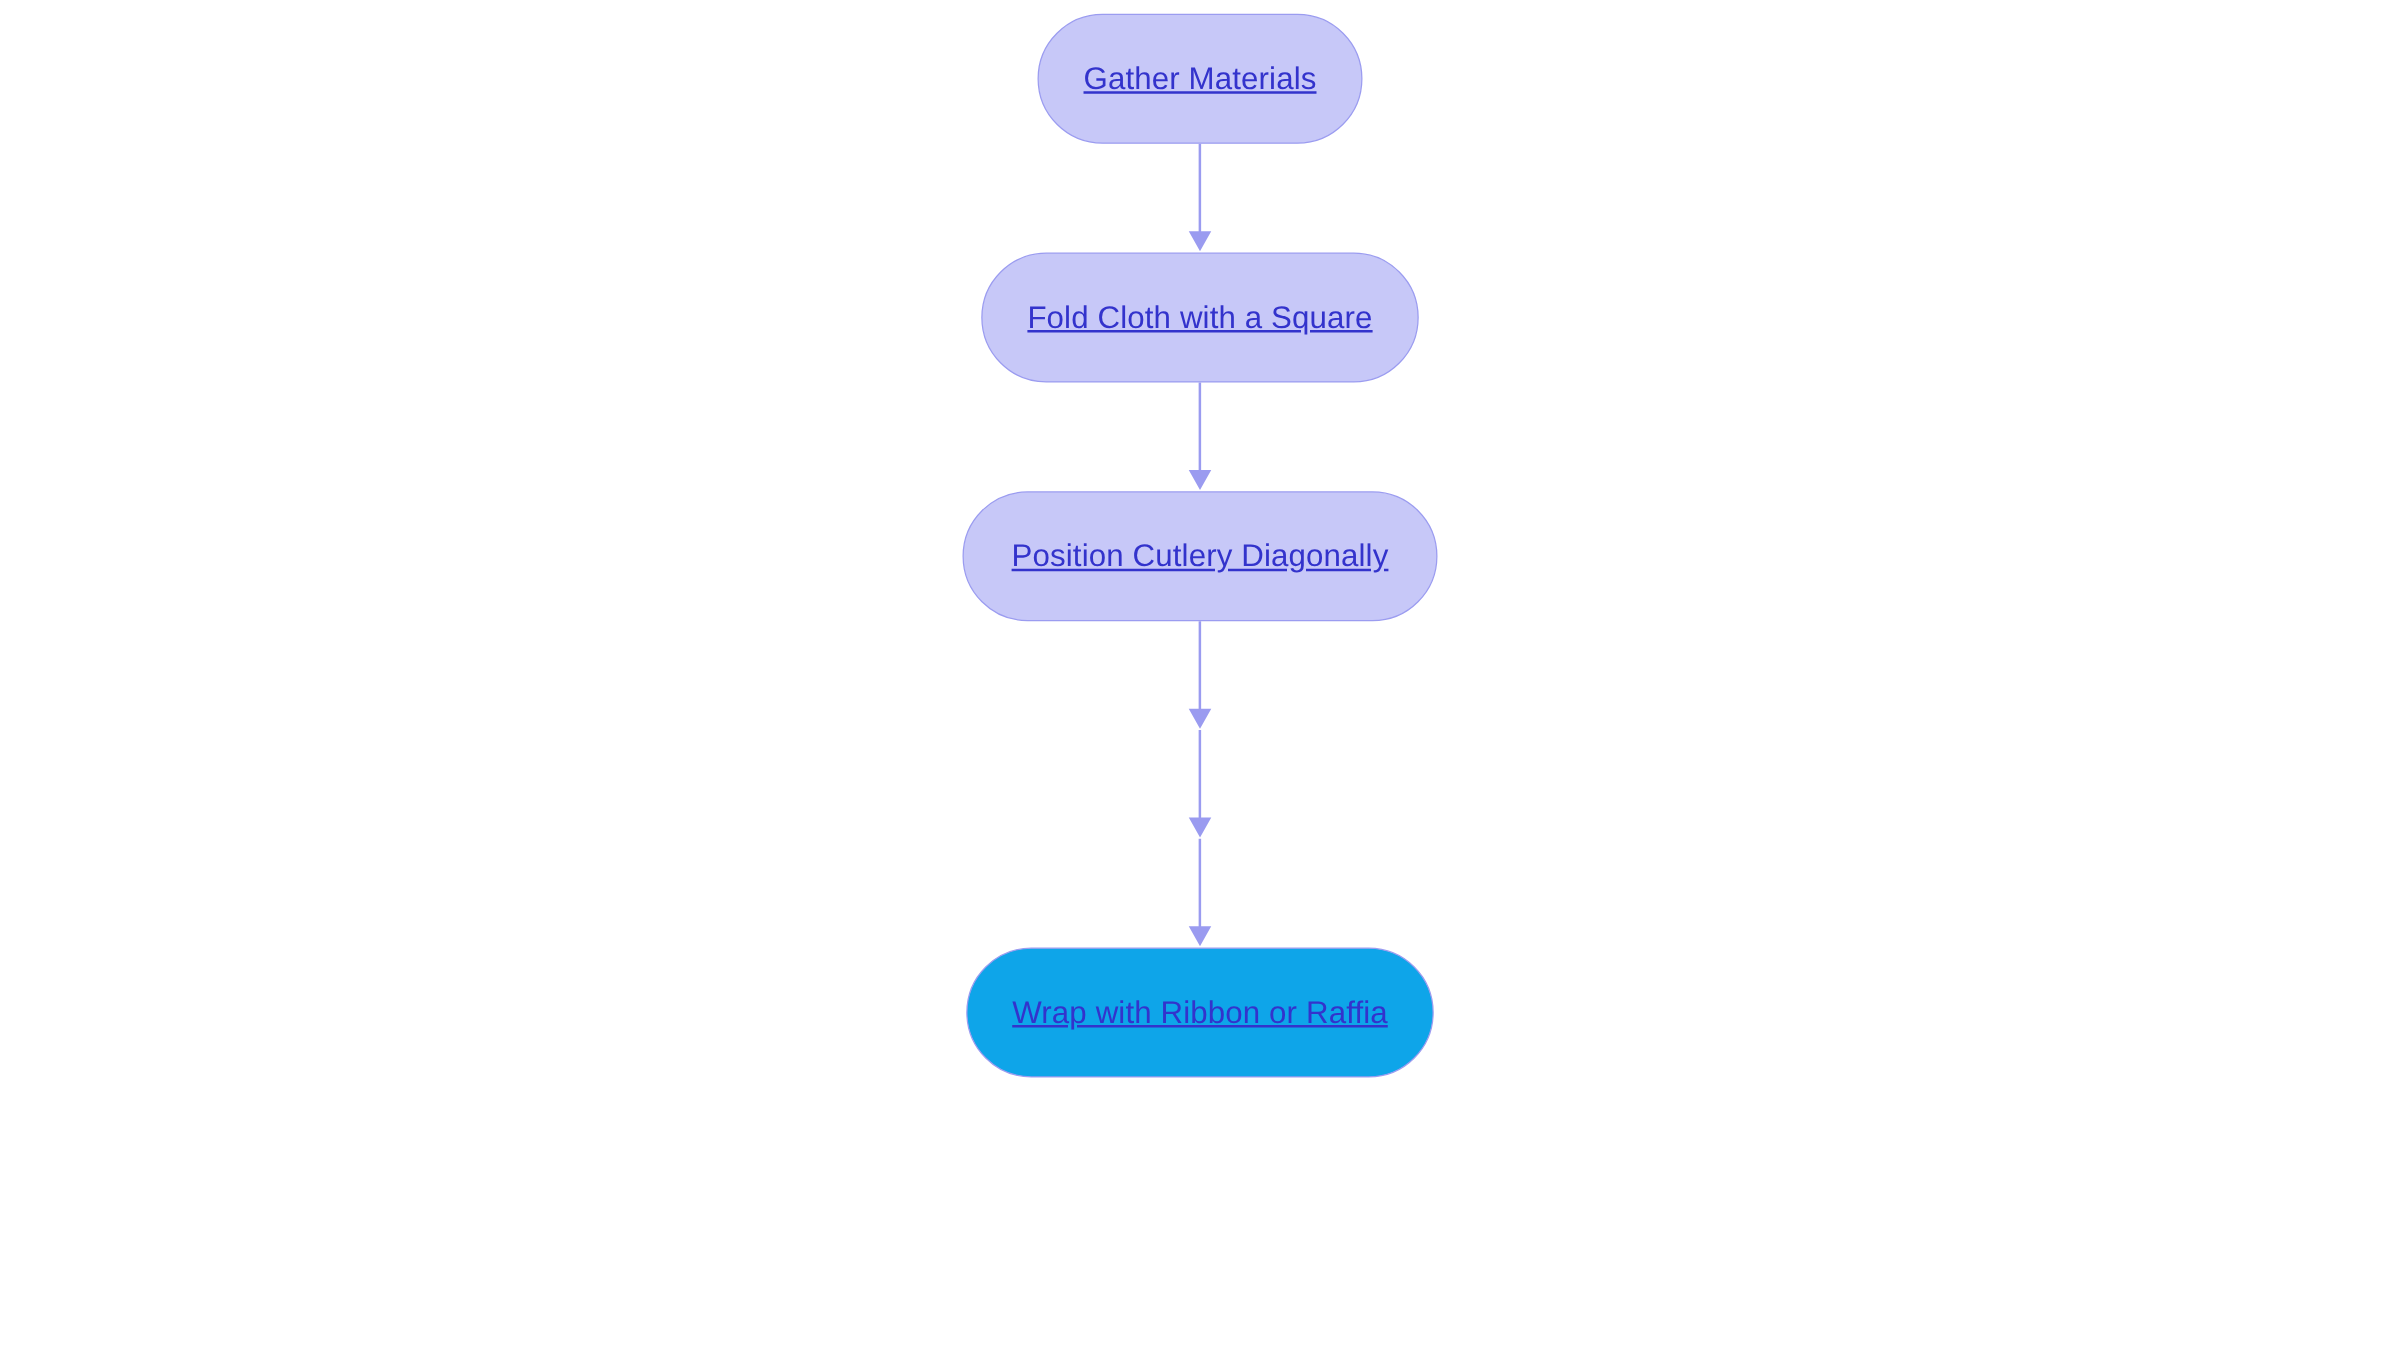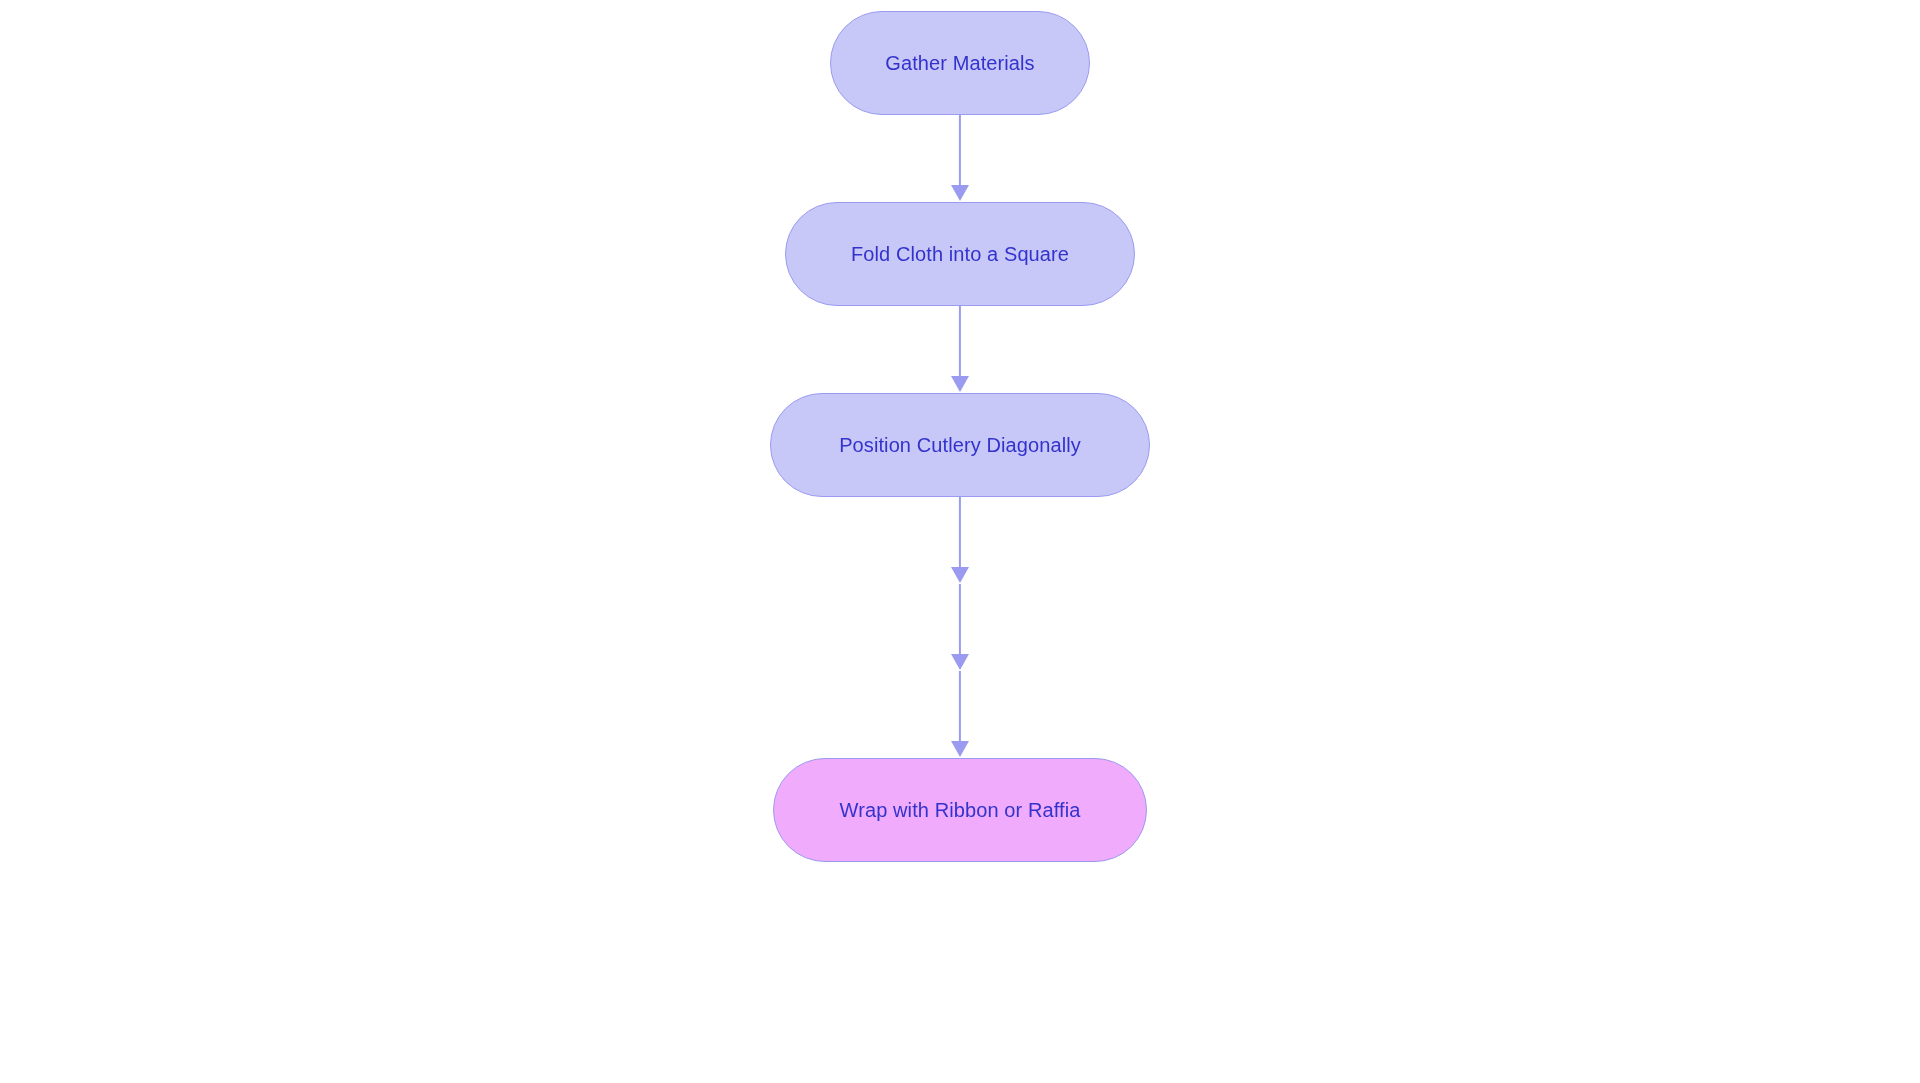--- a/index.html
+++ b/index.html
@@ -50,23 +50,24 @@
     font-size: 22.5px;
     line-height: 1;
     letter-spacing: 0.1px;
     white-space: nowrap;
     padding: 0 38px;
     flex: 0 0 auto;
   }
 
   .node-label {
     color: #3333cc;
-    font-size: 20px;
+    font-size: 25px;
     font-weight: 400;
     white-space: nowrap;
+    text-decoration: underline;
   }
 
   
   .connector {
     position: relative;
     width: 24px;
     height: 87px;
     flex: 0 0 auto;
     display: flex;
     justify-content: center;
@@ -101,21 +102,21 @@
     <div class="node" style="width: 260px; background: rgb(199, 200, 248); border-color: rgb(155, 156, 240); color: rgb(51, 51, 204);">
       <span class="node-label">Gather Materials</span>
     </div>
 
     <div class="connector">
       <span class="conn-line" style="background: rgb(154, 155, 240);"></span>
       <span class="conn-head" style="border-top-color: rgb(154, 155, 240);"></span>
     </div>
 
     <div class="node" style="width: 350px; background: rgb(199, 200, 248); border-color: rgb(155, 156, 240); color: rgb(51, 51, 204);">
-      <span class="node-label">Fold Cloth into a Square</span>
+      <span class="node-label">Fold Cloth with a Square</span>
     </div>
 
     <div class="connector">
       <span class="conn-line" style="background: rgb(154, 155, 240);"></span>
       <span class="conn-head" style="border-top-color: rgb(154, 155, 240);"></span>
     </div>
 
     <div class="node" style="width: 380px; background: rgb(199, 200, 248); border-color: rgb(155, 156, 240); color: rgb(51, 51, 204); align-items: center;">
       <span class="node-label">Position Cutlery Diagonally</span>
     </div>
@@ -130,18 +131,18 @@
       <span class="conn-line" style="background: rgb(154, 155, 240);"></span>
       <span class="conn-head" style="border-top-color: rgb(154, 155, 240);"></span>
     </div>
 
 
     <div class="connector">
       <span class="conn-line" style="background: rgb(154, 155, 240);"></span>
       <span class="conn-head" style="border-top-color: rgb(154, 155, 240);"></span>
     </div>
 
-    <div class="node" style="width: 374px; background: #f0abfc; border-color: rgb(155, 156, 240); color: rgb(51, 51, 204); text-align: right;">
+    <div class="node" style="width: 374px; background: #0ea5e9; border-color: rgb(155, 156, 240); color: rgb(51, 51, 204); text-align: right;">
       <span class="node-label">Wrap with Ribbon or Raffia</span>
     </div>
 
   </div>
 </div>
 
 </body></html>

